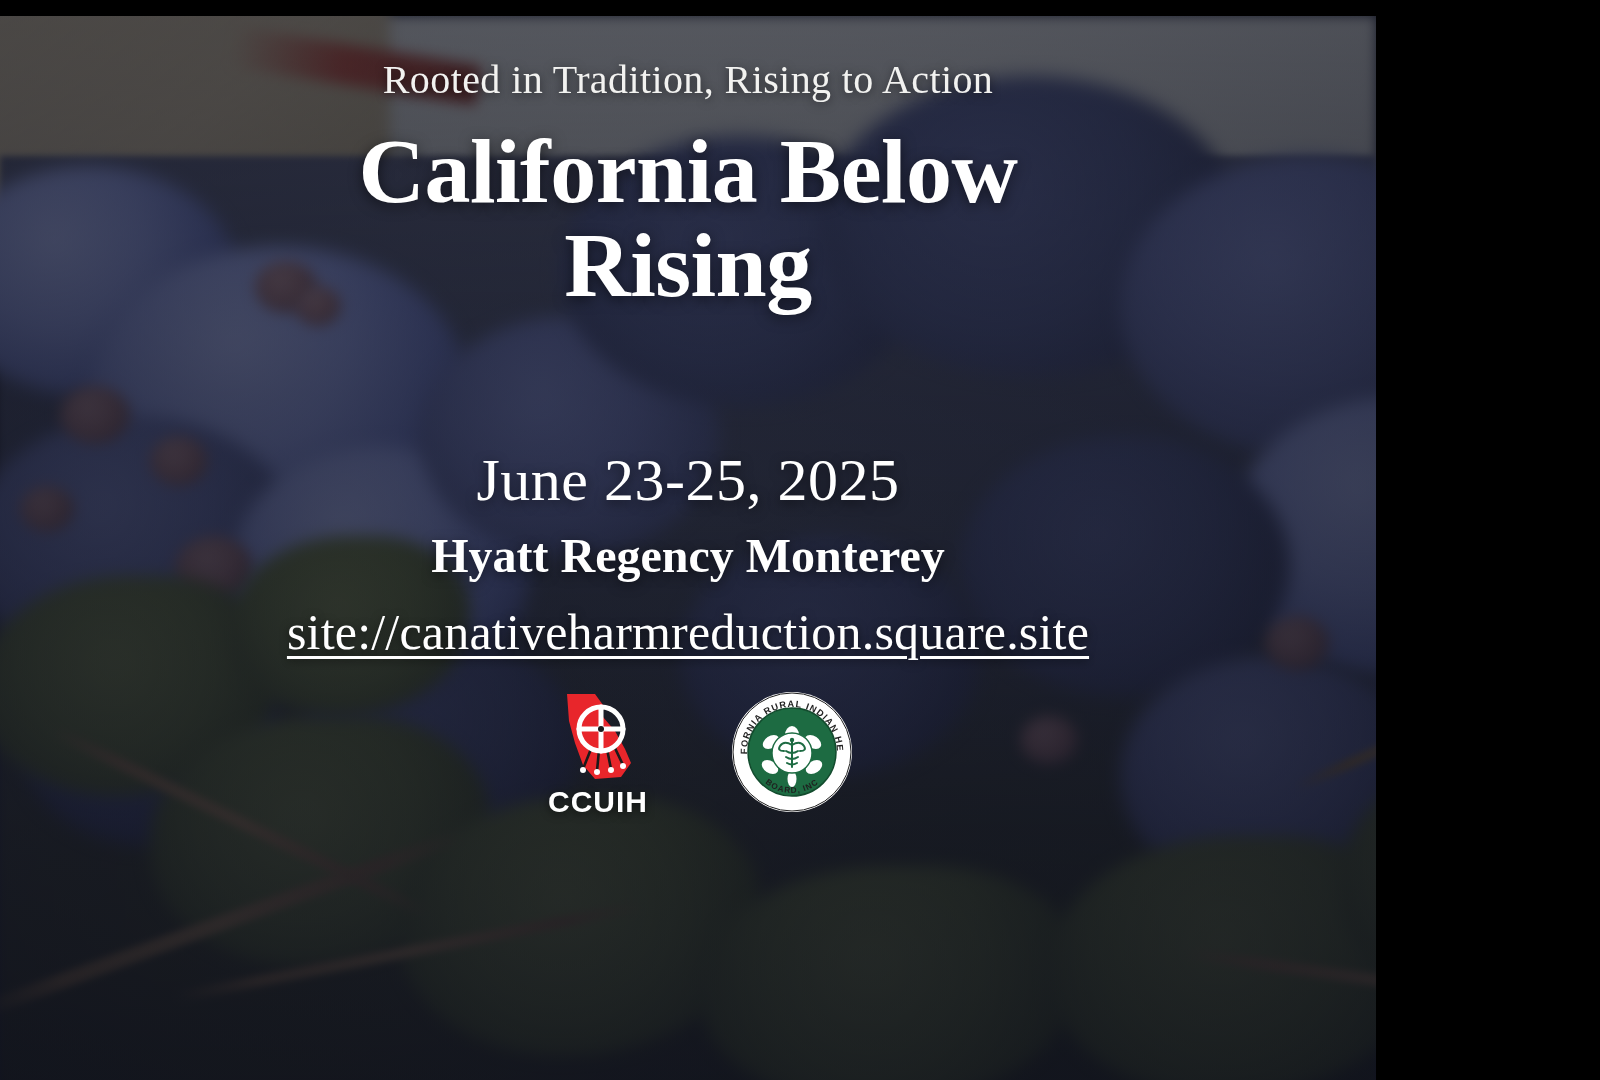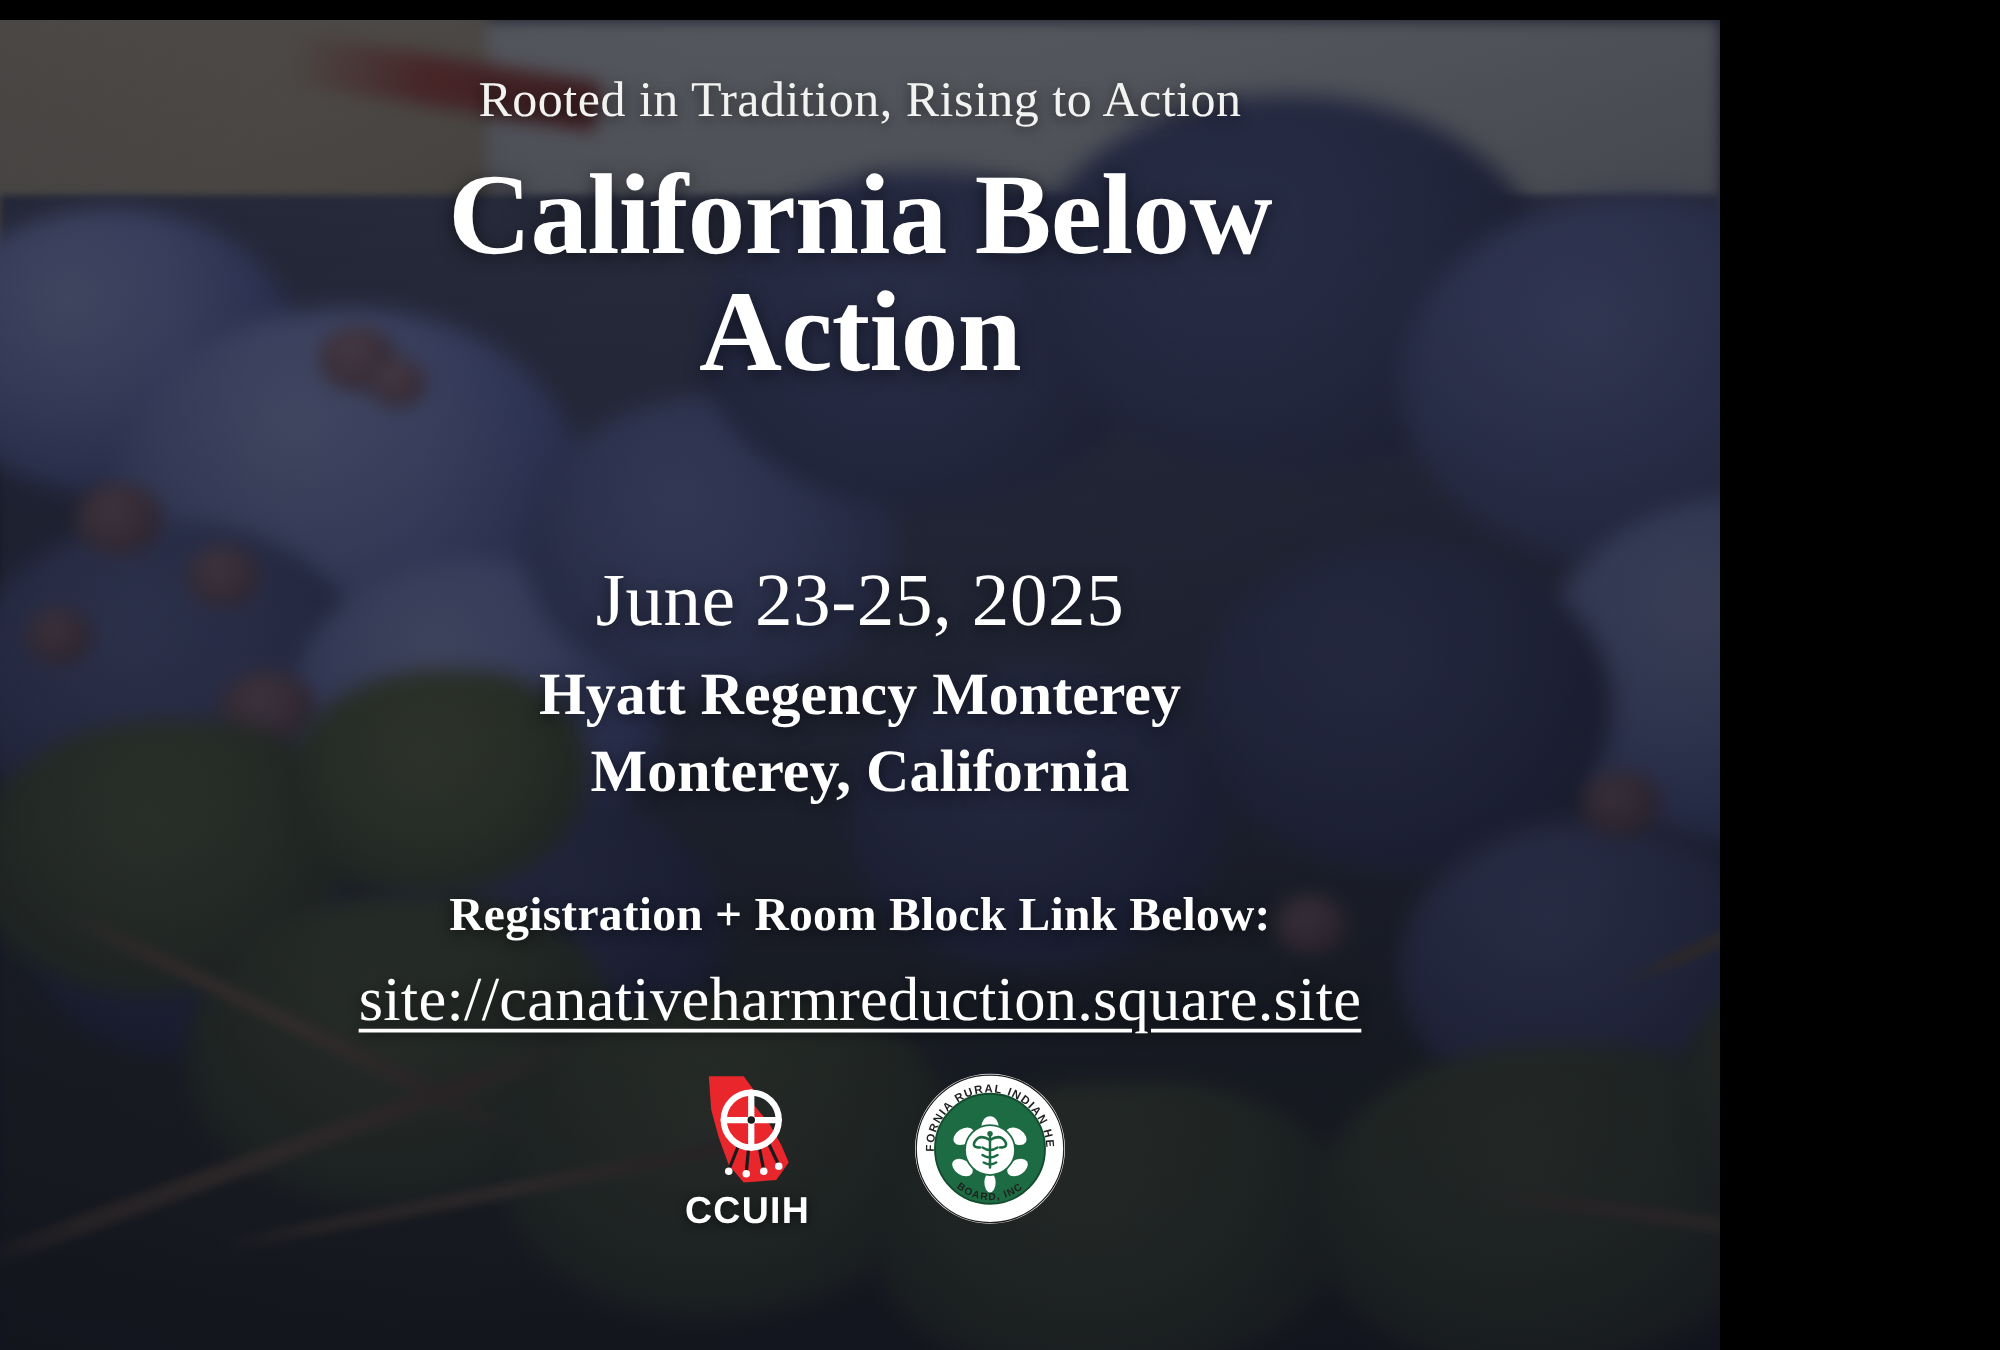--- a/index.html
+++ b/index.html
@@ -272,31 +272,29 @@
 
     <div class="bg-scrim"></div>
   </div>
 
   <div class="content">
 
     <div class="tagline">Rooted in Tradition, Rising to Action</div>
 
     <h1 class="title">
       <span class="line">California Below</span>
-      <span class="line">Action</span>
+      <span class="line">Rising</span>
     </h1>
 
     <div class="date">June 23-25, 2025</div>
 
     <div class="venue">
       <span class="line">Hyatt Regency Monterey</span>
-      <span class="line">Monterey, California</span>
     </div>
 
-    <div class="reg-label">Registration + Room Block Link Below:</div>
 
     <a class="reg-url" href="#">site://canativeharmreduction.square.site</a>
 
     <div class="logos">
 
       <div class="logo-ccuih">
         <div class="ccuih-mark">
           <svg viewBox="0 0 130 92" width="130" height="92">
 
             <path d="M34 3 L62 3 L70 14 L70 26 L82 40 L92 58 L98 72 L88 86 L62 88 L50 74 L42 52 L36 30 Z" fill="#e8262b"></path>

